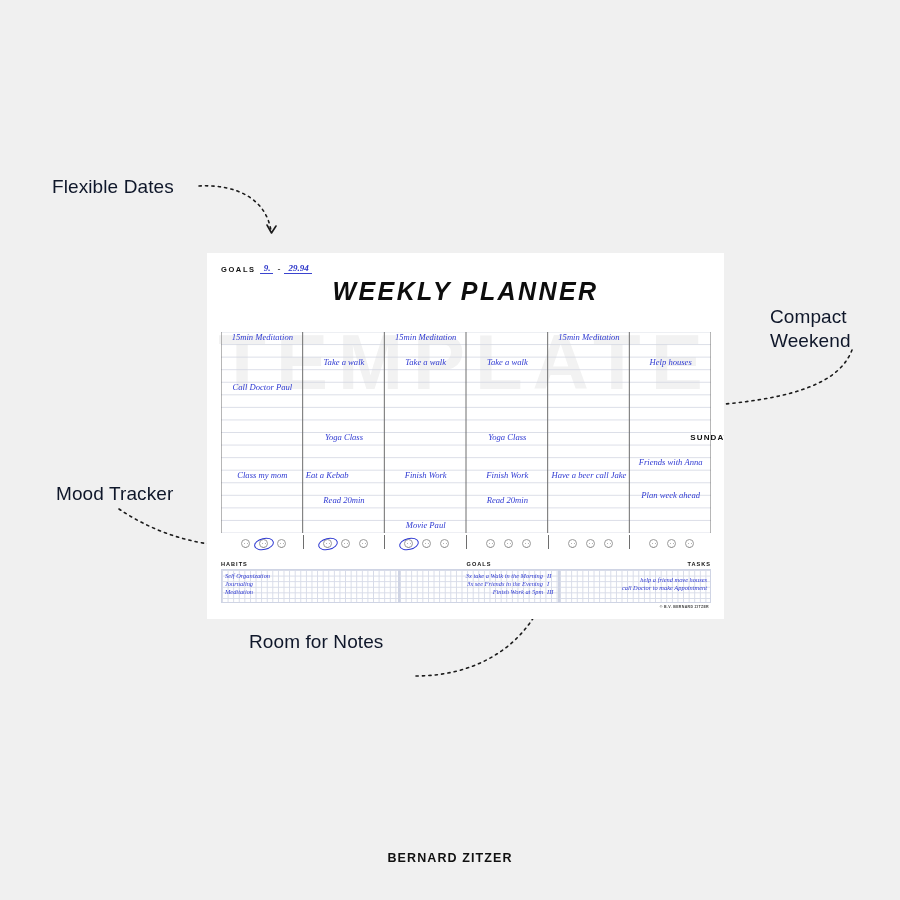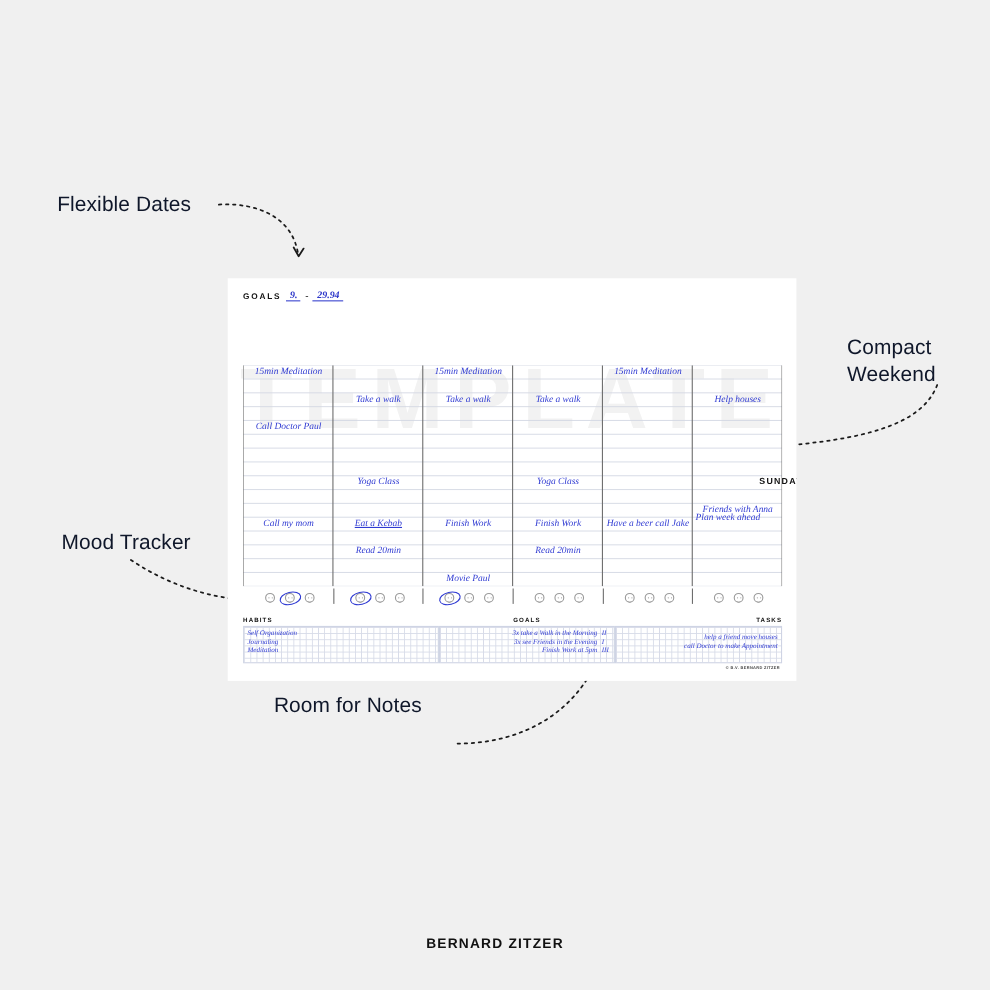--- a/index.html
+++ b/index.html
@@ -185,20 +185,21 @@
 
   <div id="watermark">TEMPLATE</div>
 
   <div id="week-row">
     <span class="week-label">GOALS</span>
     <span class="week-field">9.</span>
     <span class="week-dash">-</span>
     <span class="week-field">29.94</span>
   </div>
 
+  <div id="title">WEEKLY PLANNER</div>
 
 
   <div id="grid">
     <svg class="gridlines" viewBox="0 0 490 201" preserveAspectRatio="none">
         <line x1="0" x2="490" y1="0" y2="0" stroke="#d3d7e2" stroke-width="0.8"></line>
         <line x1="0" x2="490" y1="12.5625" y2="12.5625" stroke="#d3d7e2" stroke-width="0.8"></line>
         <line x1="0" x2="490" y1="25.125" y2="25.125" stroke="#d3d7e2" stroke-width="0.8"></line>
         <line x1="0" x2="490" y1="37.6875" y2="37.6875" stroke="#d3d7e2" stroke-width="0.8"></line>
         <line x1="0" x2="490" y1="50.25" y2="50.25" stroke="#d3d7e2" stroke-width="0.8"></line>
         <line x1="0" x2="490" y1="62.8125" y2="62.8125" stroke="#d3d7e2" stroke-width="0.8"></line>
@@ -216,39 +217,39 @@
         <line x1="0" x2="0" y1="0" y2="201" stroke="#6e6e6e" stroke-width="1"></line>
         <line x1="81.66666666666667" x2="81.66666666666667" y1="0" y2="201" stroke="#6e6e6e" stroke-width="1"></line>
         <line x1="163.33333333333334" x2="163.33333333333334" y1="0" y2="201" stroke="#6e6e6e" stroke-width="1"></line>
         <line x1="245" x2="245" y1="0" y2="201" stroke="#6e6e6e" stroke-width="1"></line>
         <line x1="326.6666666666667" x2="326.6666666666667" y1="0" y2="201" stroke="#6e6e6e" stroke-width="1"></line>
         <line x1="408.33333333333337" x2="408.33333333333337" y1="0" y2="201" stroke="#6e6e6e" stroke-width="1"></line>
         <line x1="490" x2="490" y1="0" y2="201" stroke="#6e6e6e" stroke-width="1"></line>
       </svg>
   <div class="entry" style="left: 3px; top: -0.5px; width: 76.6667px; text-align: center;">15min Meditation</div>
       <div class="entry" style="left: 3px; top: 49.75px; width: 76.6667px; text-align: center;">Call Doctor Paul</div>
-      <div class="entry" style="left: 3px; top: 137.688px; width: 76.6667px; text-align: center;">Call my mom</div>
+      <div class="entry" style="left: 3px; top: 137.688px; width: 76.6667px; text-align: center;">Class my mom</div>
       <div class="entry" style="left: 84.6667px; top: 24.625px; width: 76.6667px; text-align: center;">Take a walk</div>
       <div class="entry" style="left: 84.6667px; top: 100px; width: 76.6667px; text-align: center;">Yoga Class</div>
-      <div class="entry" style="left: 84.6667px; top: 137.688px; width: 76.6667px; text-align: center; text-decoration: underline;">Eat a Kebab</div>
+      <div class="entry" style="left: 84.6667px; top: 137.688px; width: 76.6667px; text-align: left;">Eat a Kebab</div>
       <div class="entry" style="left: 84.6667px; top: 162.812px; width: 76.6667px; text-align: center;">Read 20min</div>
       <div class="entry" style="left: 166.333px; top: -0.5px; width: 76.6667px; text-align: center;">15min Meditation</div>
       <div class="entry" style="left: 166.333px; top: 24.625px; width: 76.6667px; text-align: center;">Take a walk</div>
       <div class="entry" style="left: 166.333px; top: 137.688px; width: 76.6667px; text-align: center;">Finish Work</div>
       <div class="entry" style="left: 166.333px; top: 187.938px; width: 76.6667px; text-align: center;">Movie Paul</div>
       <div class="entry" style="left: 248px; top: 24.625px; width: 76.6667px; text-align: center;">Take a walk</div>
       <div class="entry" style="left: 248px; top: 100px; width: 76.6667px; text-align: center;">Yoga Class</div>
       <div class="entry" style="left: 248px; top: 137.688px; width: 76.6667px; text-align: center;">Finish Work</div>
       <div class="entry" style="left: 248px; top: 162.812px; width: 76.6667px; text-align: center;">Read 20min</div>
       <div class="entry" style="left: 329.667px; top: -0.5px; width: 76.6667px; text-align: center;">15min Meditation</div>
       <div class="entry" style="left: 329.667px; top: 137.688px; width: 76.6667px; text-align: center;">Have a beer call Jake</div>
       <div class="entry" style="left: 411.333px; top: 24.625px; width: 76.6667px; text-align: center;">Help houses</div>
       <div class="sunday-head" style="left: 408.333px; width: 81.6667px; text-align: center; top: 101px;">SUNDAY</div>
       <div class="entry" style="left: 411.333px; top: 125.125px; width: 76.6667px; text-align: center;">Friends with Anna</div>
-      <div class="entry" style="left: 411.333px; top: 133px; width: 76.6667px; text-align: left; font-style: italic;">Plan week ahead</div>
+      <div class="entry" style="left: 411.333px; top: 158px; width: 76.6667px; text-align: center; font-style: italic;">Plan week ahead</div>
     </div>
 
   <div id="mood-row">
       <div class="mood-group" style="left: 19.8333px;">
         <div style="position: relative;">
           <div class="mood-face"></div>
         </div>
         <div style="position: relative;">
           <div class="mood-face"></div>
           <div class="mood-circled"></div>

